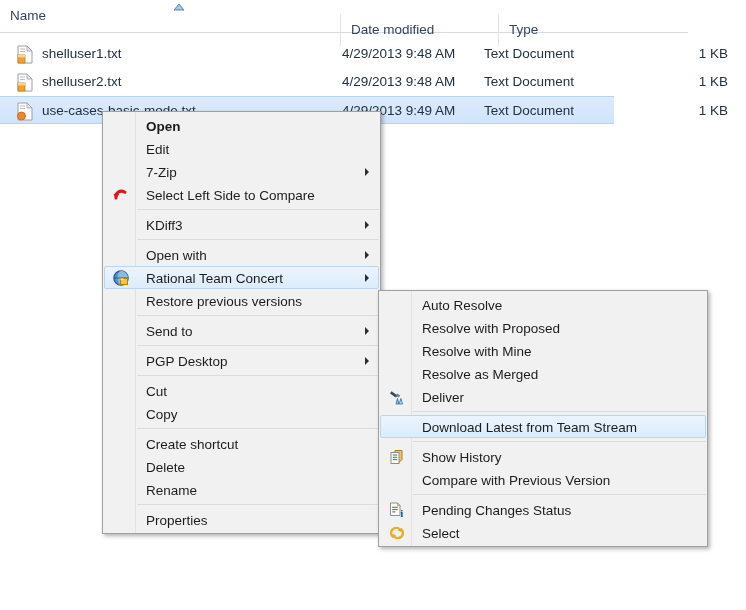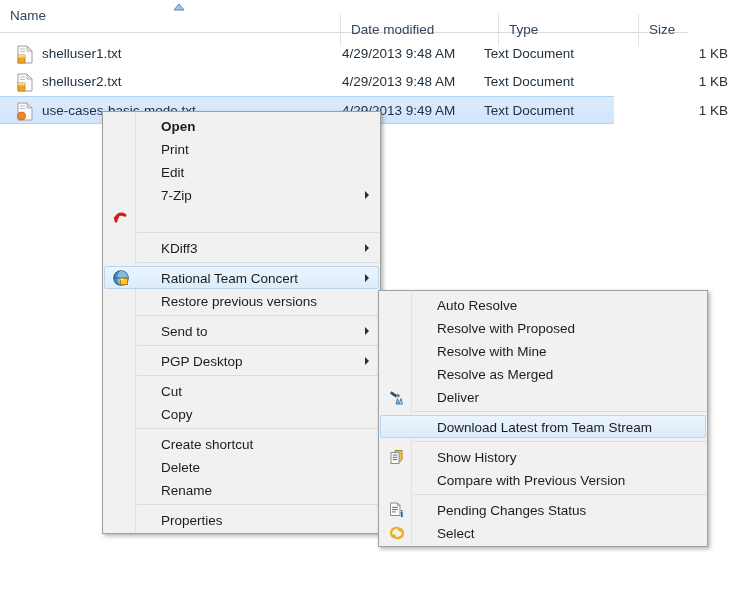--- a/index.html
+++ b/index.html
@@ -107,21 +107,21 @@
     left: 0; top: 0; bottom: 0;
     width: 32px;
     background: #f1f1f1;
     border-right: 1px solid #e2e2e2;
     pointer-events: none;
   }
   .menu-item {
     position: relative;
     height: 23px;
     line-height: 23px;
-    padding-left: 56px;
+    padding-left: 41px;
     padding-right: 26px;
     white-space: nowrap;
     box-sizing: border-box;
     border: 1px solid transparent;
     margin: 0 1px;
   }
   .menu-item.bold { font-weight: bold; }
   .menu-item.highlight {
     background: linear-gradient(to bottom, #ebf4fd 0%, #dcecfb 100%);
     border: 1px solid #b8d6f0;
@@ -163,21 +163,20 @@
 </style>
 </head>
 <body>
 
 <div id="explorer">
 
   <div class="col-header-row">
     <div class="col-header" style="left:0px;width:340px;">Name</div>
     <div class="col-header sep" style="left:340px;width:158px;">Date modified</div>
     <div class="col-header sep" style="left:498px;width:140px;">Type</div>
-    <div class="col-header sep" style="left:638px;width:108px;">Size</div>
 
     <svg class="sort-indicator" viewBox="0 0 14 8">
       <polygon points="7,1 12,7 2,7" fill="#9dc6e8" stroke="#5e87ad" stroke-width="1"></polygon>
     </svg>
   </div>
 
   <div class="file-row" style="top:40px;">
     <svg class="file-icon" viewBox="0 0 18 19">
       <path d="M2 1 h9 l5 5 v12 h-14 z" fill="#fdfdfd" stroke="#9aa0a6" stroke-width="1"></path>
       <path d="M11 1 v5 h5 z" fill="#e6e8ea" stroke="#9aa0a6" stroke-width="0.8"></path>
@@ -226,45 +225,49 @@
     <div class="cell type">Text Document</div>
     <div class="cell size">1 KB</div>
   </div>
 </div>
 
 <div class="menu" id="menu-main">
   <div class="gutter"></div>
 
   <div class="menu-item bold">Open</div>
 
-  <div class="menu-item">Print</div>
 
   <div class="menu-item">Edit</div>
 
   <div class="menu-item">
     <span>7-Zip</span>
     <span class="arrow"></span>
   </div>
 
   <div class="menu-item">
     <svg class="mi-icon" viewBox="0 0 18 18">
       <path d="M4 12 C3 6.5, 8 3.5, 13 6.2" stroke="#d81a1a" stroke-width="3" fill="none" stroke-linecap="round"></path>
       <polygon points="1.5,8 7.5,7.5 4,13.5" fill="#d81a1a"></polygon>
     </svg>
+    <span>Select Left Side to Compare</span>
   </div>
 
   <div class="menu-sep"></div>
 
   <div class="menu-item">
     <span>KDiff3</span>
     <span class="arrow"></span>
   </div>
 
   <div class="menu-sep"></div>
 
+  <div class="menu-item">
+    <span>Open with</span>
+    <span class="arrow"></span>
+  </div>
 
   <div class="menu-item highlight">
     <svg class="mi-icon" viewBox="0 0 18 18">
       <circle cx="9" cy="9" r="7.2" fill="#4a93c9" stroke="#1d5f92" stroke-width="1.2"></circle>
       <path d="M9 1.8 A 7.2 7.2 0 0 1 9 16.2 A 3.4 7.2 0 0 1 9 1.8 Z" fill="#8fc4e6" opacity="0.85"></path>
       <line x1="1.9" y1="9" x2="16.1" y2="9" stroke="#1d5f92" stroke-width="0.9"></line>
       <rect x="8.5" y="9.5" width="7" height="6" fill="#f5c63c" stroke="#b08310" stroke-width="1"></rect>
       <rect x="8.5" y="9.5" width="3" height="1.6" fill="#fae49a" stroke="none"></rect>
     </svg>
     <span>Rational Team Concert</span>

